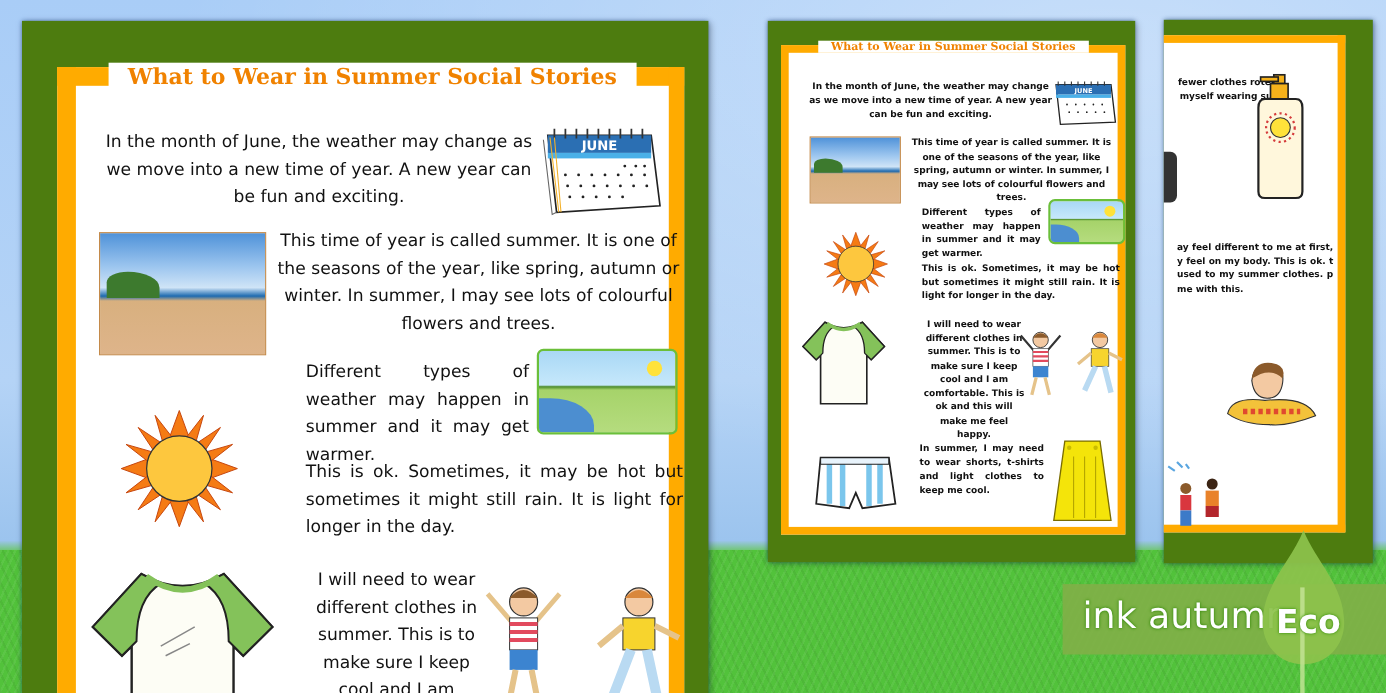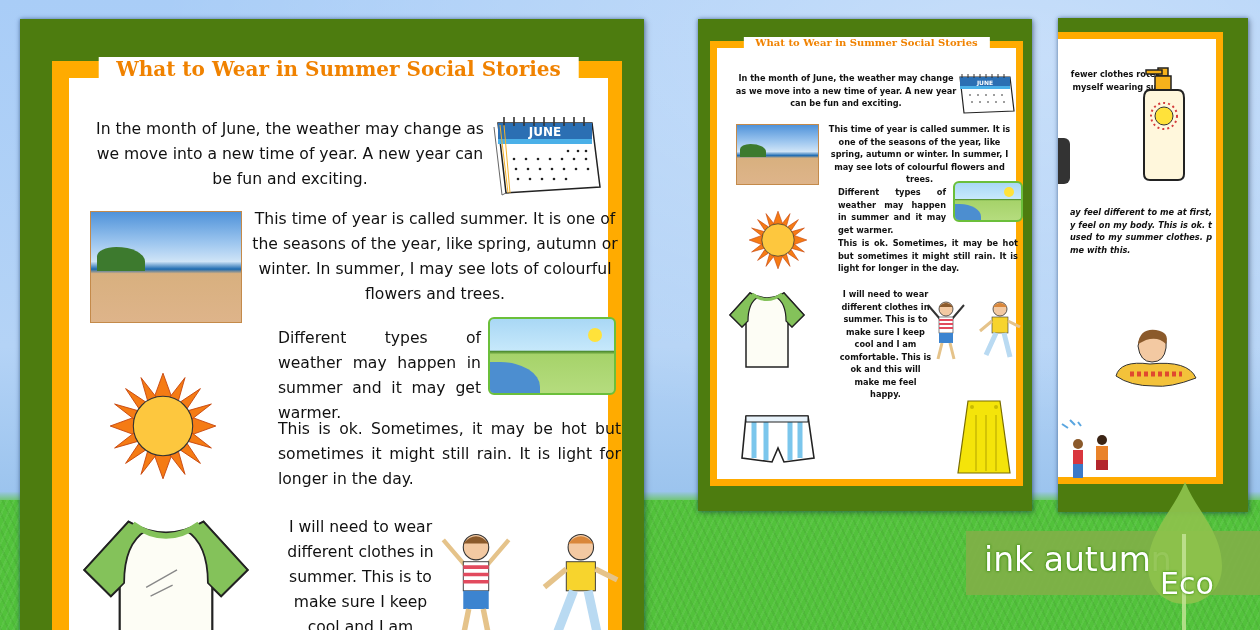--- a/index.html
+++ b/index.html
@@ -77,21 +77,21 @@
       position: absolute; left: 966px; top: 531px; width: 294px; height: 64px;
       background: rgba(128,176,72,0.92);
     }
     .eco-label {
       position: absolute; left: 984px; top: 540px; font-size: 33px; color: #fff;
       font-family: "DejaVu Sans", sans-serif;
       text-shadow: 0 0 2px #3f8f12, 0 0 3px #3f8f12;
     }
     .drop { position: absolute; left: 1146px; top: 480px; width: 78px; height: 150px; }
     .eco-word {
-      position: absolute; left: 1160px; top: 566px; font-size: 30px; font-weight: normal; color: #fff;
+      position: absolute; left: 1160px; top: 548px; font-size: 30px; font-weight: bold; color: #fff;
       text-shadow: 0 0 2px #4b9a1a, 0 0 3px #4b9a1a;
     }
   </style>
 </head>
 <body>
 
 <div class="sky-glow"></div>
 <div class="grass"></div>
 
 <div class="page" id="page-back">
@@ -101,21 +101,21 @@
     <svg viewBox="0 0 48 118">
       <rect x="18" y="2" width="10" height="8" fill="#f6b21b" stroke="#222" stroke-width="1.5"></rect>
       <rect x="6" y="4" width="16" height="4" fill="#f6b21b" stroke="#222" stroke-width="1.5"></rect>
       <rect x="15" y="10" width="16" height="14" fill="#f6b21b" stroke="#222" stroke-width="1.5"></rect>
       <path d="M10 24 H38 Q44 24 44 32 V108 Q44 114 38 114 H10 Q4 114 4 108 V32 Q4 24 10 24Z" fill="#fff7dc" stroke="#222" stroke-width="2"></path>
       <circle cx="24" cy="50" r="9" fill="#ffe23a" stroke="#333" stroke-width="1"></circle>
       <circle cx="24" cy="50" r="13" fill="none" stroke="#d53c3c" stroke-dasharray="2 3" stroke-width="2"></circle>
     </svg>
   </div>
   <div class="illus" style="left:0; top:120px; width:12px; height:46px; background:#333; border-radius:0 6px 6px 0;"></div>
-  <div class="txt justify" style="left:12px; top:188px; width:142px;font-style:italic;">ay feel different to me at first, y feel on my body. This is ok. t used to my summer clothes. p me with this.</div>
+  <div class="txt justify" style="left:12px; top:200px; width:142px;">ay feel different to me at first, y feel on my body. This is ok. t used to my summer clothes. p me with this.</div>
   <div class="illus" style="left:52px; top:310px; width:90px; height:62px;">
     <svg viewBox="0 0 90 62" width="90" height="62">
       <path d="M28 18 Q30 2 46 4 Q58 6 56 20 Q54 34 42 34 Q30 34 28 18Z" fill="#f3c9a2" stroke="#333"></path>
       <path d="M28 16 Q30 0 46 2 Q60 4 56 16 Q48 8 36 12 Z" fill="#8b5a2b"></path>
       <path d="M6 48 Q10 32 40 36 Q78 32 86 50 Q60 60 44 58 Q20 58 6 48Z" fill="#f3c23a" stroke="#333"></path>
       <path d="M20 46 H72" stroke="#e0492f" stroke-width="5" stroke-dasharray="4 3"></path>
     </svg>
   </div>
   <div class="illus" style="left:0; top:400px; width:70px; height:66px;">
     <svg viewBox="0 0 70 66" width="70" height="66">
@@ -218,20 +218,21 @@
         <path d="M20 34 L10 56 M28 34 L34 58" stroke="#b9daf2" stroke-width="5"></path>
       </svg>
   </div>
   <div class="illus shorts" style="left:40px; top:393px; width:78px; height:55px;">
     <svg viewBox="0 0 78 55">
         <path d="M8 4 H70 L76 46 L46 50 L40 36 L34 50 L4 46 Z" fill="#fff" stroke="#222" stroke-width="1.6"></path>
         <path d="M16 4 V46 M28 4 V48 M52 4 V48 M62 4 V46" stroke="#7bc6ec" stroke-width="5"></path>
         <path d="M8 4 H70 V10 H8Z" fill="#e8f3fb" stroke="#222" stroke-width="1"></path>
       </svg>
   </div>
+  <div class="txt justify" style="left:138px; top:382px; width:113px;">In summer, I may need to wear shorts, t-shirts and light clothes to keep me cool.</div>
   <div class="illus skirt" style="left:258px; top:378px; width:56px; height:82px;">
     <svg viewBox="0 0 56 82">
         <path d="M12 4 H44 L54 76 H2 Z" fill="#f4e40a" stroke="#7a6d00" stroke-width="1.2"></path>
         <path d="M20 18 V74 M30 18 V74 M40 18 V74" stroke="#b3a400" stroke-width="1"></path>
         <circle cx="16" cy="10" r="2" fill="#c9bb00"></circle>
         <circle cx="40" cy="10" r="2" fill="#c9bb00"></circle>
       </svg>
   </div>
 </div>
 

